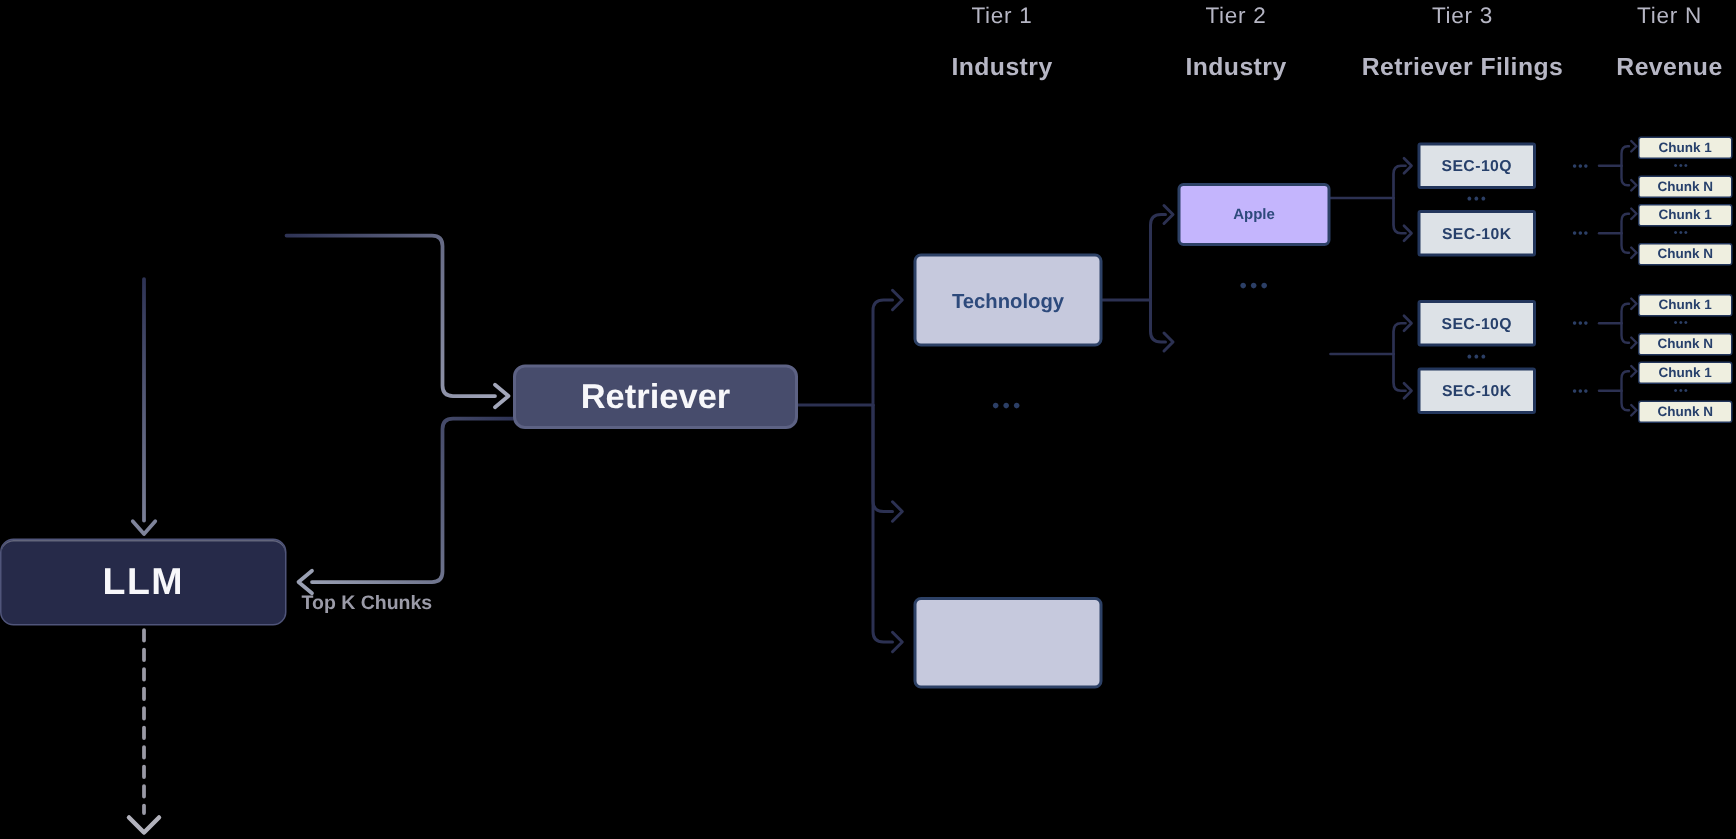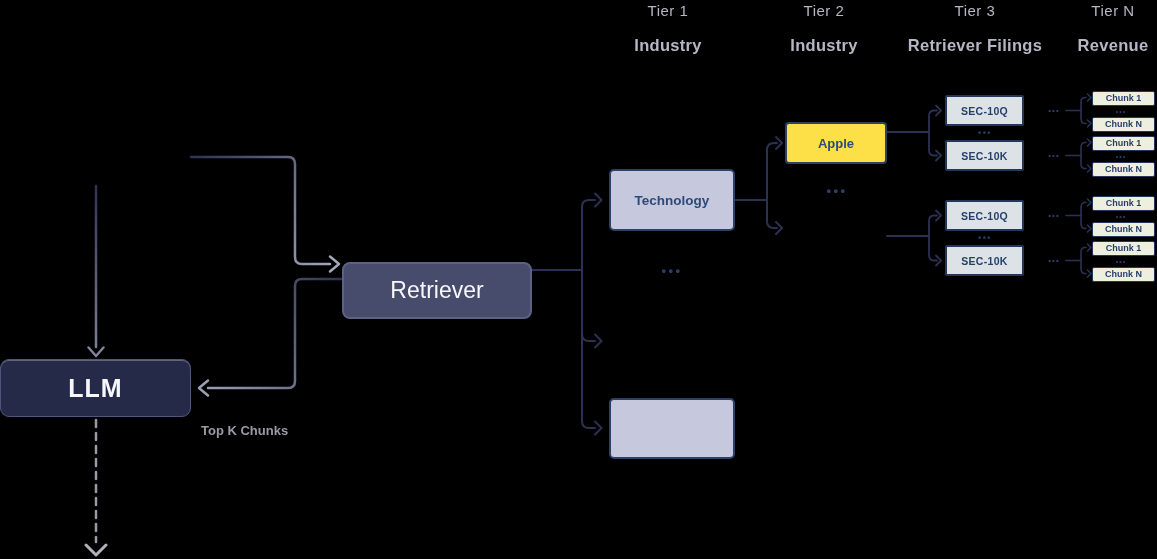--- a/index.html
+++ b/index.html
@@ -19,45 +19,45 @@
     background: #262a49;
     border: 1px solid #50557a;
     border-radius: 9px;
     color: #f7f7fa;
     font-weight: bold;
     box-shadow: inset 0 1px 0 rgba(255,255,255,0.28);
   }
   .prompt { left: 0px; top: 127px; width: 191px; height: 58px; font-size: 23px; }
   .llm    { left: 0px; top: 359px; width: 191px; height: 58px; font-size: 25px; letter-spacing: 1px; }
   .retriever {
-    left: 342px; top: 243px; width: 190px; height: 57px;
+    left: 342px; top: 243px; width: 190px; height: 43px;
     background: #474c6c;
     border: 2px solid #5d6284;
     border-radius: 8px;
-    color: #f7f7fa; font-weight: normal; font-size: 23px; margin-top: 19px;
+    color: #f7f7fa; font-weight: bold; font-size: 23px;
   }
 
   
   .node-industry {
     background: #c6c9dd;
     border: 2px solid #2d4166;
     border-radius: 5px;
     color: #2d4a7c; font-weight: bold; font-size: 13.5px;
     width: 126px; left: 609px;
   }
   .industry-0 { top: 169px; height: 62px; }
   .industry-1 { top: 311px; height: 60px; }
   .industry-2 { top: 398px; height: 61px; }
 
   
   .node-company {
-    background: #fde047;
+    background: #c4b5fd;
     border: 2px solid #2d4166;
     border-radius: 4px;
-    color: #2d4a7c; font-weight: bold; font-size: 13px;
+    color: #2d4a7c; font-weight: bold; font-size: 10px;
     width: 102px; height: 42px; left: 785px;
   }
   .company-0 { top: 122px; }
   .company-1 { top: 207px; }
 
   
   .node-filing {
     background: #dde2e7;
     border: 2px solid #23365c;
     border-radius: 2px;
@@ -87,21 +87,21 @@
   
   .dots { position: absolute; z-index: 2; transform: translate(-50%,-50%); color: #2c3f66; font-weight: bold; line-height: 1; }
   .dots-lg { font-size: 13px; letter-spacing: 2.5px; }
   .dots-md { font-size: 9px; letter-spacing: 1.5px; }
   .dots-sm { font-size: 8px; letter-spacing: 1px; }
   .dots-xs { font-size: 7px; letter-spacing: 1px; }
 
   .topk-label {
     position: absolute; z-index: 2;
     left: 201px; top: 394px;
-    color: #9b9ba8; font-size: 13px; font-weight: bold; margin-top: 29px;
+    color: #9b9ba8; font-size: 13px; font-weight: bold;
   }
 </style>
 </head>
 <body>
 
 <div class="canvas">
 
   <svg class="wires" width="1157" height="559" viewBox="0 0 1157 559">
     <defs>
       <linearGradient id="gPR" gradientUnits="userSpaceOnUse" x1="191" y1="157" x2="335" y2="264">

